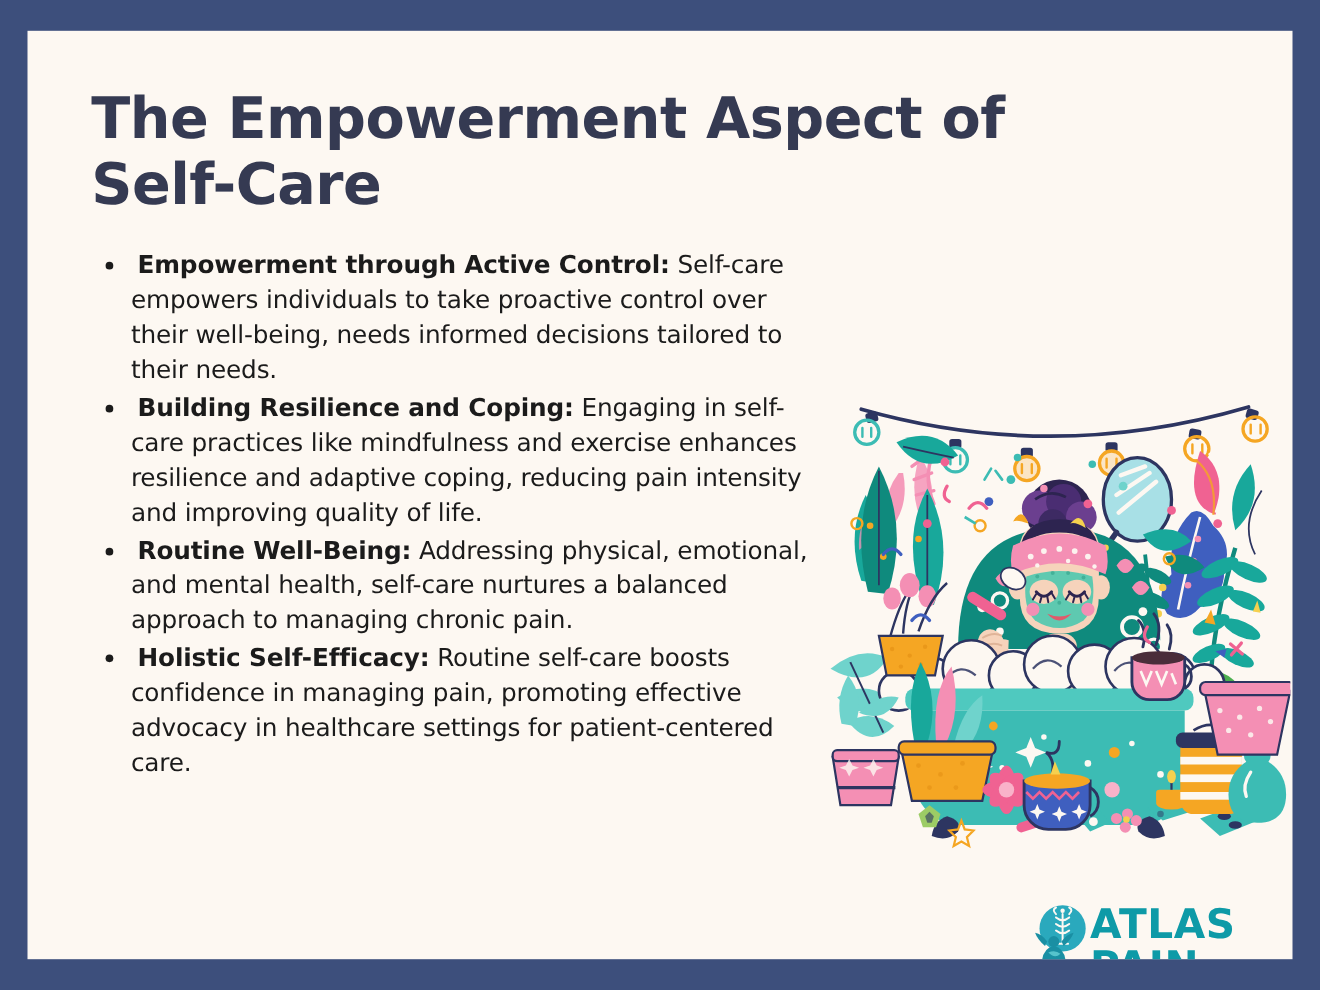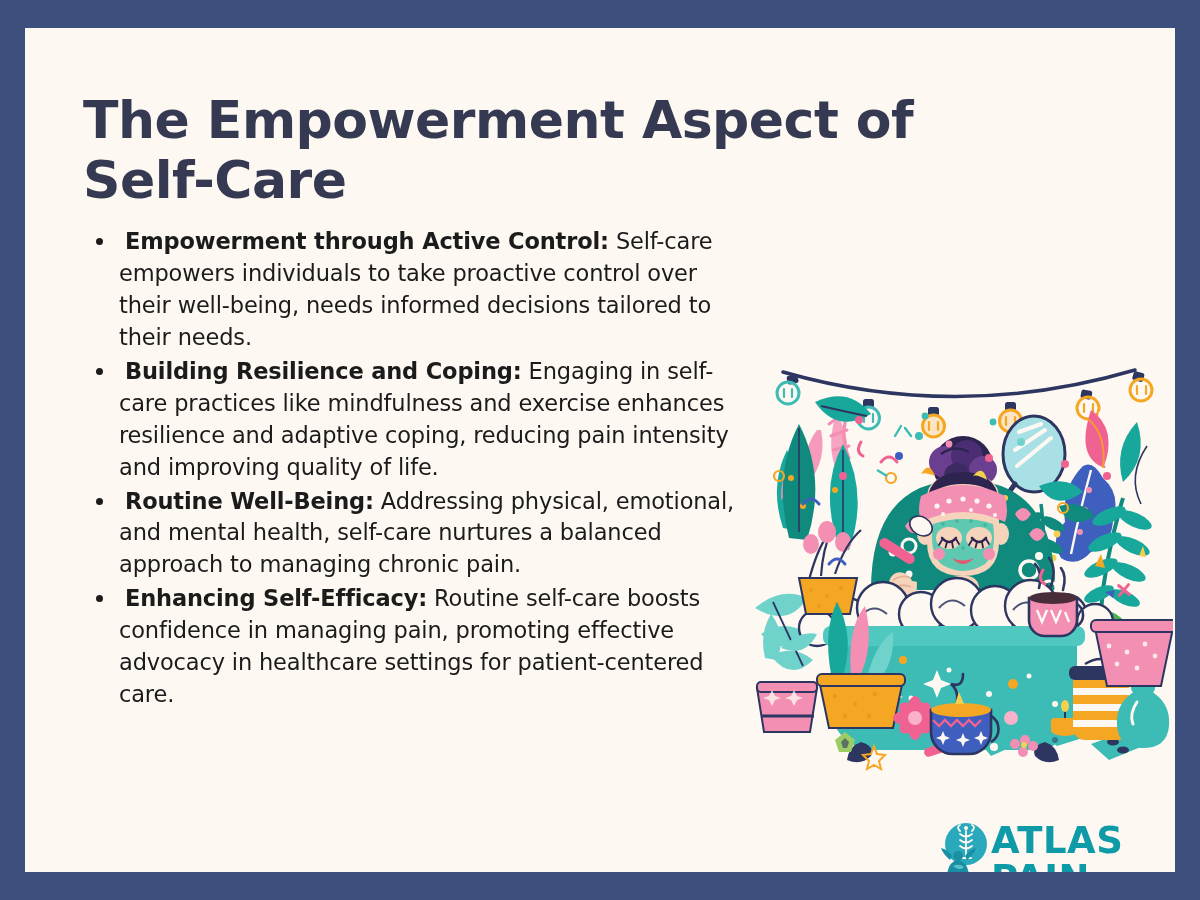--- a/index.html
+++ b/index.html
@@ -28,21 +28,21 @@
     width: 1150px;
     height: 844px;
     background: #fdf8f2;
     overflow: hidden;
   }
 
   
   #title {
     position: absolute;
     left: 58px;
-    top: 28px;
+    top: 16px;
     width: 960px;
     font-family: "DejaVu Sans", sans-serif;
     font-weight: 700;
     font-size: 52px;
     line-height: 1.15;
     letter-spacing: -0.5px;
     color: #353a52;
     white-space: pre-line;
   }
 
@@ -140,21 +140,21 @@
         <span class="lead">Building Resilience and Coping:</span><span class="body"> Engaging in self-care practices like mindfulness and exercise enhances resilience and adaptive coping, reducing pain intensity and improving quality of life.</span>
       </li>
 
       <li class="bullet">
         <span class="dot"></span>
         <span class="lead">Routine Well-Being:</span><span class="body"> Addressing physical, emotional, and mental health, self-care nurtures a balanced approach to managing chronic pain.</span>
       </li>
 
       <li class="bullet">
         <span class="dot"></span>
-        <span class="lead">Enhancing Self-Efficacy:</span><span class="body"> Routine self-care boosts confidence in managing pain, promoting effective advocacy in healthcare settings for patient-centered care.</span>
+        <span class="lead">Holistic Self-Efficacy:</span><span class="body"> Routine self-care boosts confidence in managing pain, promoting effective advocacy in healthcare settings for patient-centered care.</span>
       </li>
 
     </ul>
 
     <div id="illustration">
       <svg viewBox="0 0 430 420" xmlns="http://www.w3.org/2000/svg">
         <defs>
           <clipPath id="tubclip">
               <path d="M92 268 h246 v84 a40 40 0 0 1 -40 40 h-166 a40 40 0 0 1 -40 -40 z"></path>
             </clipPath>

